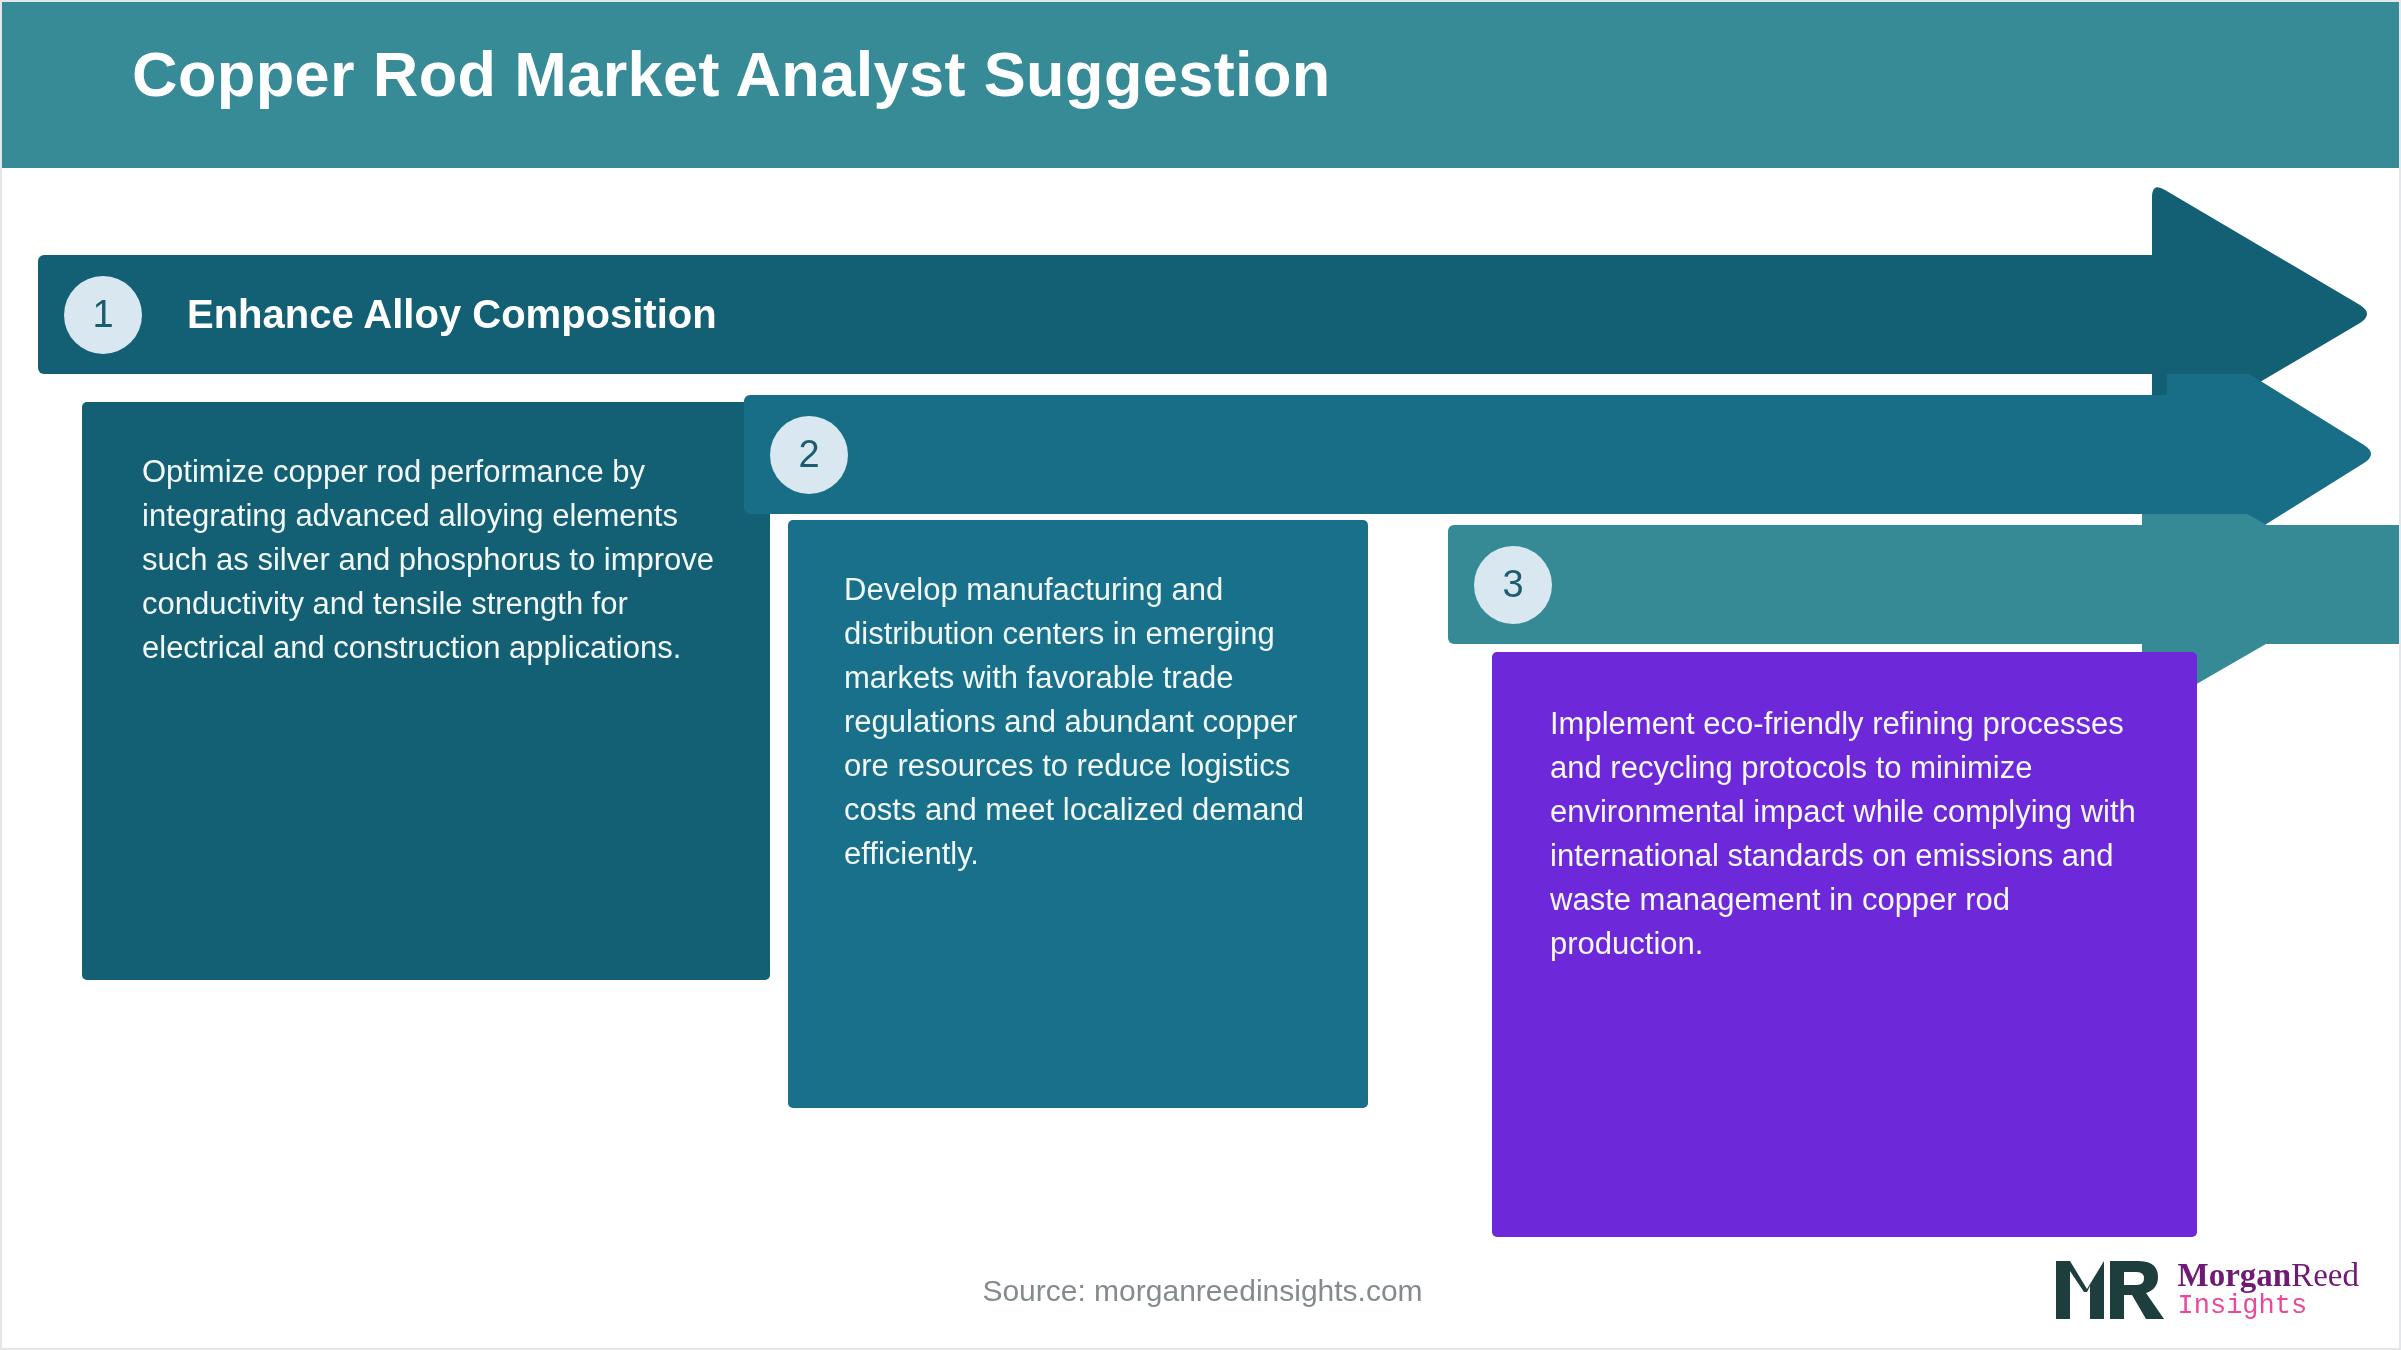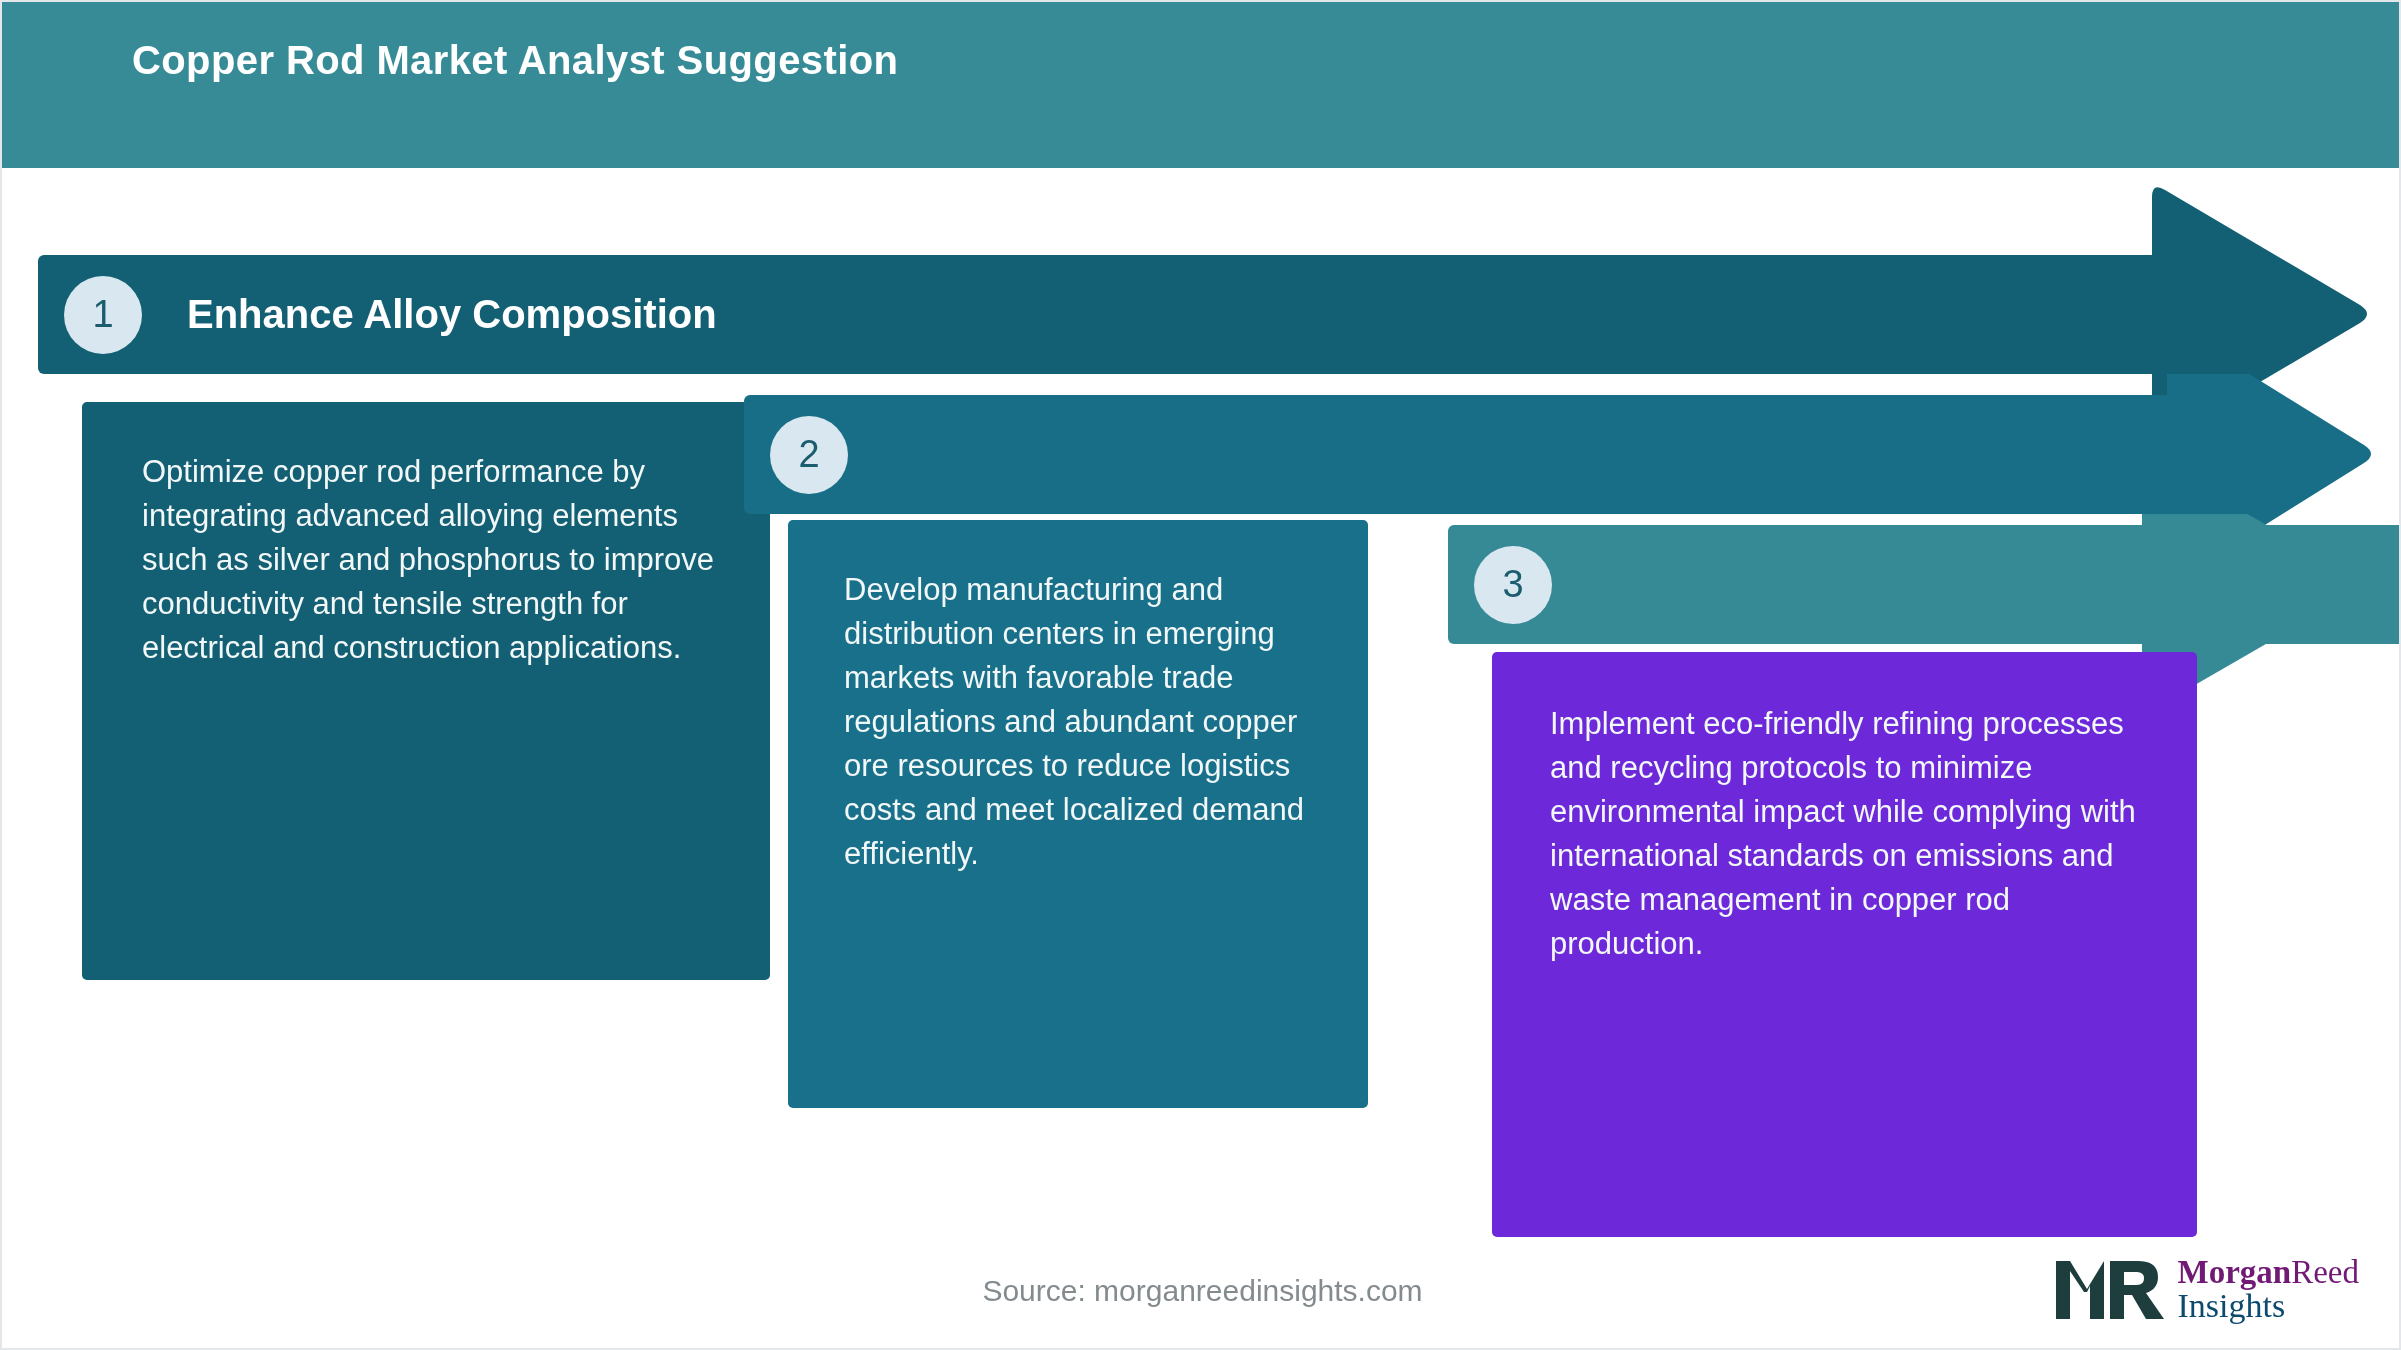--- a/index.html
+++ b/index.html
@@ -30,21 +30,21 @@
     left: 0;
     top: 0;
     width: 2401px;
     height: 166px;
     background: #368b96;
   }
   #banner-title {
     position: absolute;
     left: 130px;
     top: 36px;
-    font-size: 40px;
+    font-size: 63px;
     font-weight: bold;
     color: #ffffff;
     letter-spacing: 0.4px;
     white-space: nowrap;
     font-family: "Liberation Sans", sans-serif;
   }
 
   
   #arrows {
     position: absolute;
@@ -141,23 +141,23 @@
   #logo-text { line-height: 1.02; }
   .logo-line1 {
     font-family: "Liberation Serif", serif;
     font-size: 33px;
     color: #701a75;
     white-space: nowrap;
   }
   .logo-line1 b { font-weight: bold; }
   .logo-line1 span.reed { font-weight: normal; }
   .logo-line2 {
-    font-family: Liberation Serif, serif;
-    font-size: 34px;
-    color: #0c4a6e;
+    font-family: Liberation Mono, monospace;
+    font-size: 27px;
+    color: #ec4899;
     white-space: nowrap;
   }
 </style>
 </head>
 <body>
 
 <div id="canvas">
 
   <div id="banner">
     <div id="banner-title">Copper Rod Market Analyst Suggestion</div>

